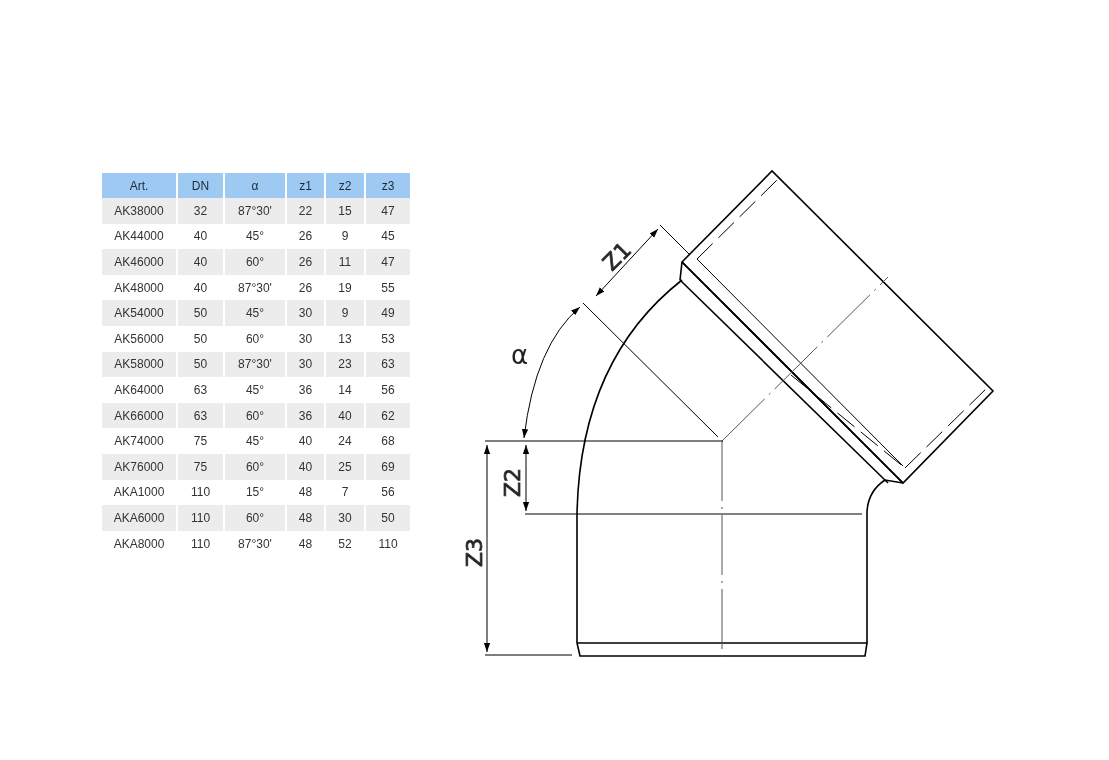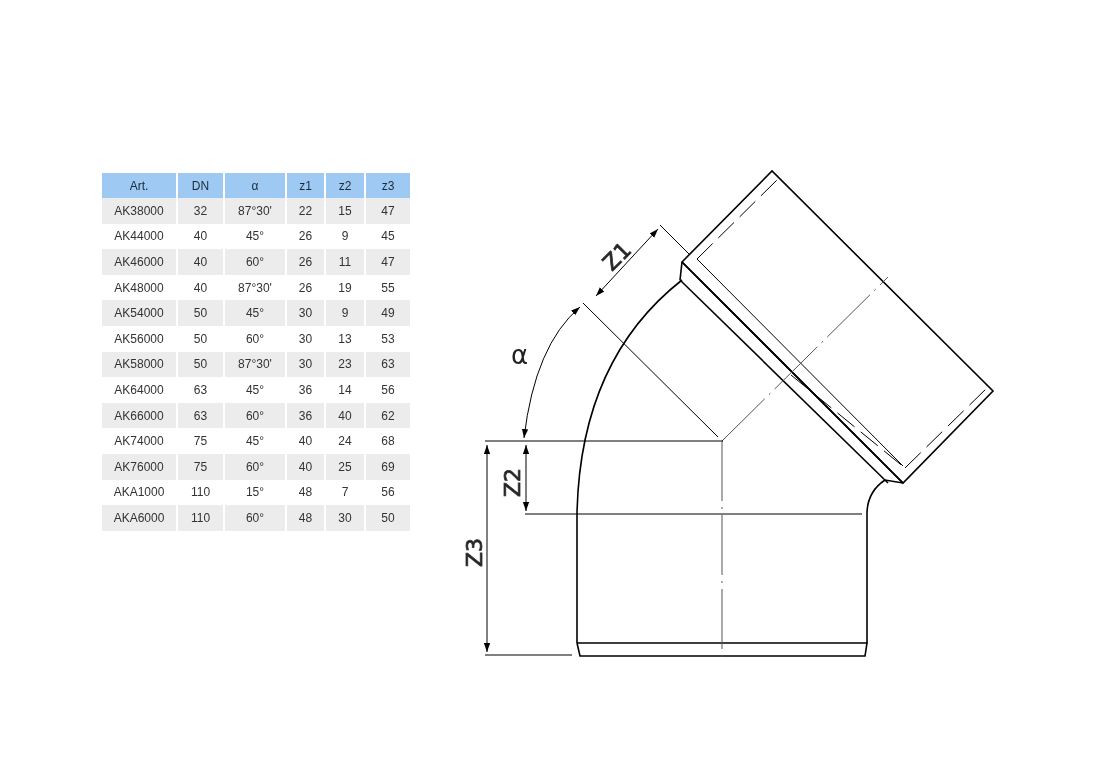--- a/index.html
+++ b/index.html
@@ -129,20 +129,28 @@
         <td>56</td>
       </tr>
       <tr>
         <td>AKA6000</td>
         <td>110</td>
         <td>60°</td>
         <td>48</td>
         <td>30</td>
         <td>50</td>
       </tr>
+      <tr>
+        <td>AKA8000</td>
+        <td>110</td>
+        <td>87°30'</td>
+        <td>48</td>
+        <td>52</td>
+        <td>110</td>
+      </tr>
     </tbody>
 </table>
 
 <svg id="drawing" viewBox="0 0 1109 760" xmlns="http://www.w3.org/2000/svg">
   <defs>
     <marker id="arr" viewBox="0 0 10 10" refX="10" refY="5" markerWidth="9" markerHeight="9" orient="auto-start-reverse">
       <path d="M0,1.5 L10,5 L0,8.5 z" fill="#000"></path>
     </marker>
   </defs>
 

